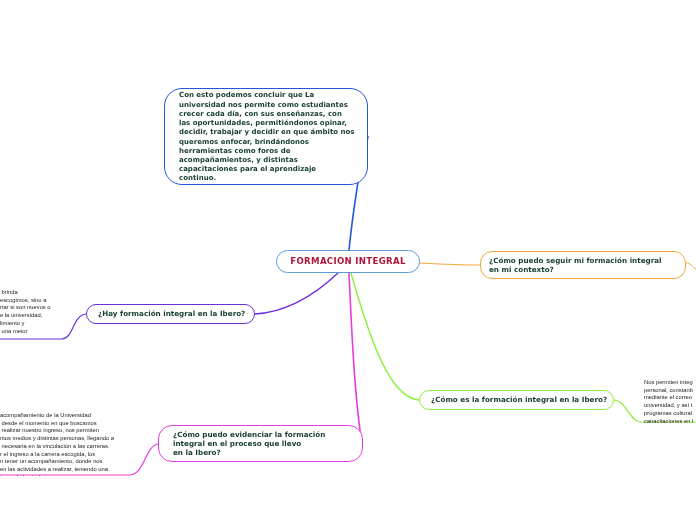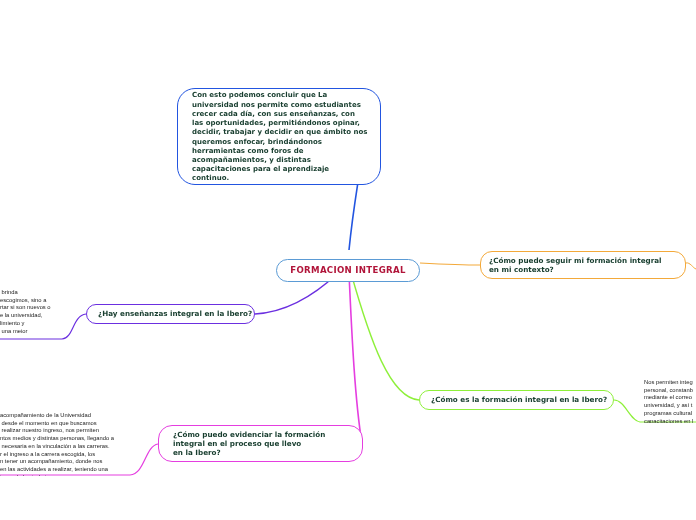--- a/index.html
+++ b/index.html
@@ -45,24 +45,23 @@
       left: 276px;
       top: 250px;
       width: 144px;
       height: 23px;
       border-color: #5b9bd5;
       border-radius: 12px;
       justify-content: center;
       color: #b1153a;
       font-size: 8.6px;
       letter-spacing: 0.3px;
-      margin-top: 9px;
     }
     .conclusion {
-      left: 177px;
+      left: 164px;
       top: 88px;
       width: 204px;
       height: 97px;
       border-color: #2255e0;
       border-radius: 18px;
       padding-left: 14px;
       padding-top: 2px;
       font-size: 7px;
       line-height: 9.2px;
     }
@@ -168,21 +167,21 @@
   <div class="node central">
     <span class="label">FORMACION INTEGRAL</span>
   </div>
 
   <div class="node q-seguir">
     <span class="label">¿Cómo puedo seguir mi formación integral
 en mi contexto?</span>
   </div>
 
   <div class="node q-hay">
-    <span class="label">¿Hay enseñanzas integral en la Ibero?</span>
+    <span class="label">¿Hay formación integral en la Ibero?</span>
   </div>
 
   <div class="node q-evidenciar">
     <span class="label">¿Cómo puedo evidenciar la formación
 integral en el proceso que llevo
 en la Ibero?</span>
   </div>
 
   <div class="node q-como-es">
     <span class="label">¿Cómo es la formación integral en la Ibero?</span>

